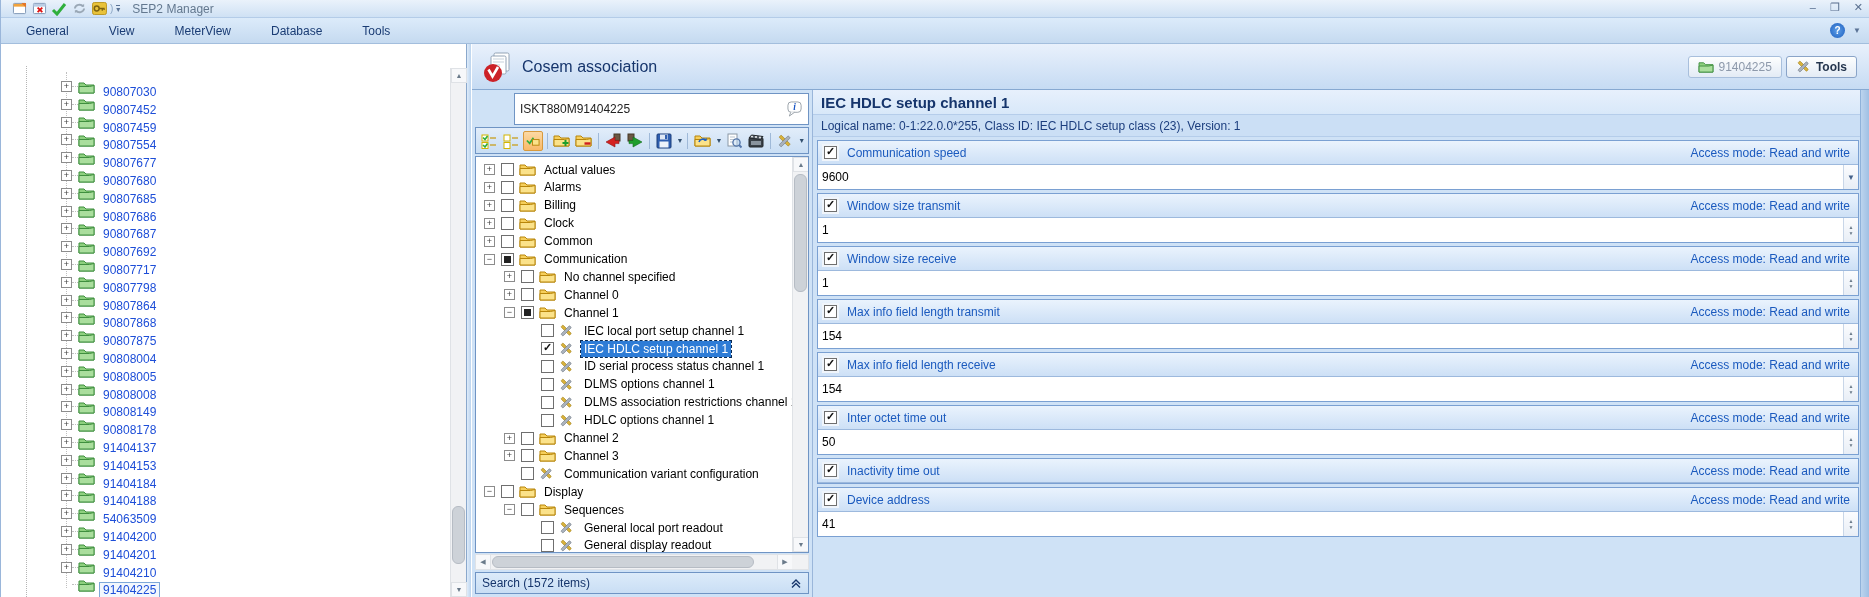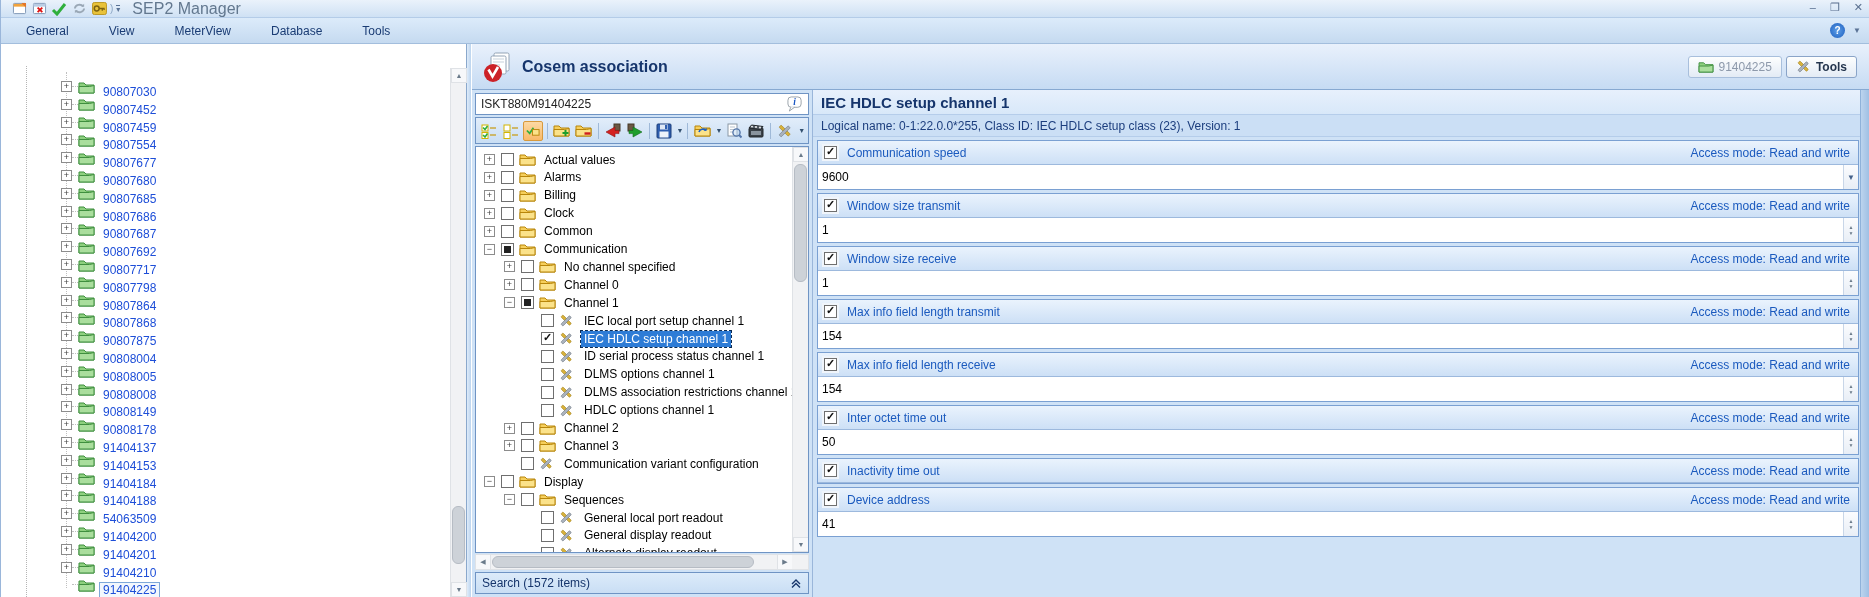--- a/index.html
+++ b/index.html
@@ -7,21 +7,21 @@
     font-family:"Liberation Sans", sans-serif; font-size:12px; background:#fff; }
   #app { position:relative; width:1869px; height:597px; border-left:1px solid #9ab6da; }
 
   
   .titlebar { height:18px; background:linear-gradient(#eaf2fb,#cfe1f4);
     border-bottom:1px solid #b4cce8; display:flex; align-items:center; padding-left:10px; position:relative; }
   .qat { display:flex; align-items:center; gap:4px; }
   .qat .qicon { width:16px; height:14px; display:inline-flex; align-items:center; justify-content:center; }
   .qat-sep { color:#8ba6c4; margin:0 3px; font-size:10px; }
   .qat-chevron { font-size:8px; color:#5a7396; border-top:1px solid #5a7396; line-height:7px; margin-right:8px; }
-  .win-title { color:#63788f; font-size:16px; margin-left:4px; }
+  .win-title { color:#63788f; font-size:12px; margin-left:4px; }
   .win-controls { position:absolute; right:6px; top:1px; display:flex; gap:14px; color:#5a7090; font-size:11px; }
   .win-controls span { cursor:default; }
 
   
   .menubar { height:26px; background:linear-gradient(#dcebfa,#c5daf0);
     border-bottom:1px solid #a3bedd; display:flex; align-items:center; padding-left:12px; position:relative; }
   .menu-item { color:#1a3c74; padding:3px 13px; margin-right:14px; }
   .menubar-right { position:absolute; right:8px; display:flex; align-items:center; gap:8px; }
   .help-circle { width:15px; height:15px; border-radius:50%; background:radial-gradient(#5ea0e8,#1b5cbe);
     color:#fff; font-weight:bold; font-size:10px; display:flex; align-items:center; justify-content:center; }
@@ -55,33 +55,33 @@
   .lp-thumb { position:absolute; left:1px; width:13px; top:438px; height:58px; background:#cdd2d8; border-radius:6px; border:1px solid #b6bcc4; }
 
   
   .splitter { width:4px; background:linear-gradient(90deg,#dfecfa,#bcd4ee); }
 
   
   .main-area { flex:1; display:flex; flex-direction:column; background:#cfe2f6; border-left:1px solid #fff; }
   .cosem-header { height:46px; background:linear-gradient(#e9f1fc,#c6dbf3); border-bottom:1px solid #87a9d1;
     display:flex; align-items:center; padding:0 10px; position:relative; }
   .cosem-logo { width:32px; height:32px; margin-right:8px; }
-  .cosem-title { color:#16356c; font-size:16px; font-weight:bold; }
+  .cosem-title { color:#16356c; font-size:16px; font-weight:normal; }
   .header-buttons { position:absolute; right:12px; display:flex; gap:4px; align-items:center; }
   .hbtn { height:22px; display:flex; align-items:center; gap:5px; padding:0 9px; border:1px solid #a8bfdc;
     border-radius:3px; background:linear-gradient(#fdfefe,#e3ebf5); }
   .hbtn.device { color:#8d99ab; }
   .hbtn.tools { color:#25364e; font-weight:bold; border-color:#8aa4c8; }
 
   .main-body { flex:1; display:flex; }
 
   
   .middle-panel { width:340px; padding:3px; display:flex; flex-direction:column; background:#cfe2f6; }
-  .device-row { height:22px; background:#fff; border:1px solid #6f94c4; display:flex; align-items:center;
-    padding:0 5px; color:#222; }
+  .device-row { height:32px; background:#fff; border:1px solid #6f94c4; display:flex; align-items:center;
+    padding:0 5px; color:#222;margin-left:39px; }
   .device-row .did { flex:1; }
   .mp-toolbar { height:27px; margin-top:2px; border:1px solid #6f94c4; background:linear-gradient(#e2edfa,#c9def4);
     display:flex; align-items:center; padding:0 3px; gap:2px; }
   .tbtn { width:20px; height:20px; display:inline-flex; align-items:center; justify-content:center; border-radius:2px; }
   .tbtn.pressed { background:linear-gradient(#fcd9a4,#f8b968); border:1px solid #d89a3d; }
   .tb-sep { width:1px; height:16px; background:#9fb9d8; margin:0 2px; }
   .tb-dd { font-size:7px; color:#33506f; margin-left:1px; }
   .tree-box { flex:1; margin-top:2px; background:#fff; border:1px solid #6f94c4; position:relative; overflow:hidden; }
   .trow { position:absolute; left:0; height:17px; display:flex; align-items:center; white-space:nowrap; }
   .texpand { width:11px; height:11px; border:1px solid #8c8c8c; background:#fff; color:#444;

